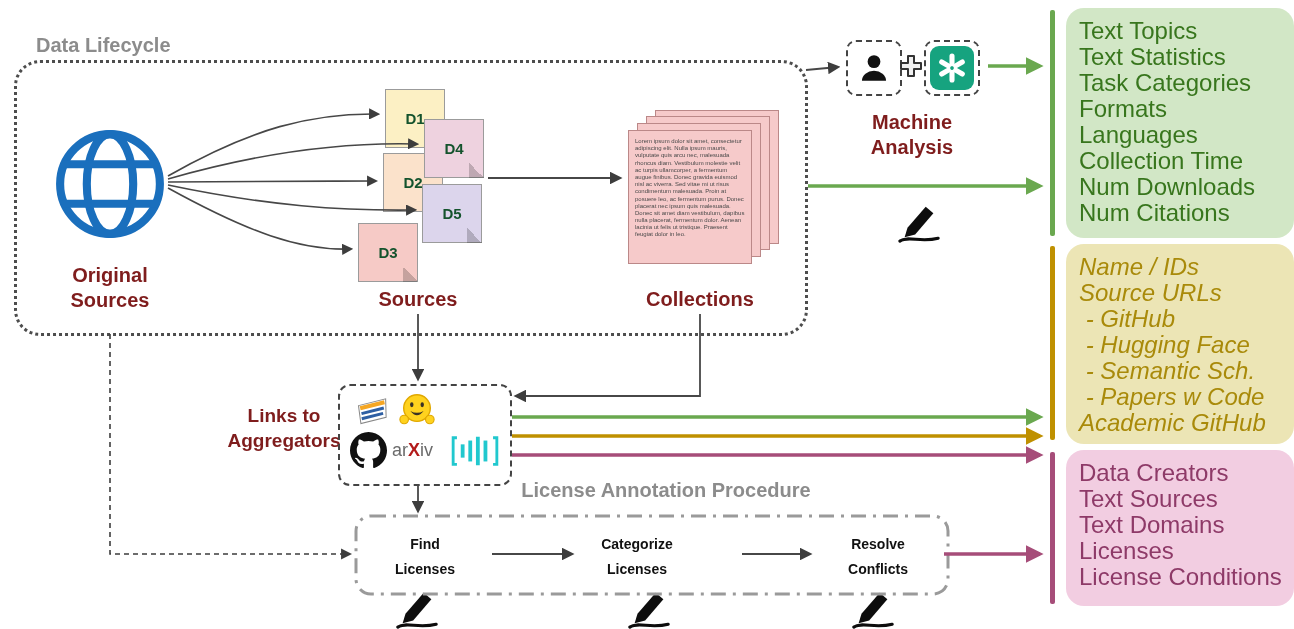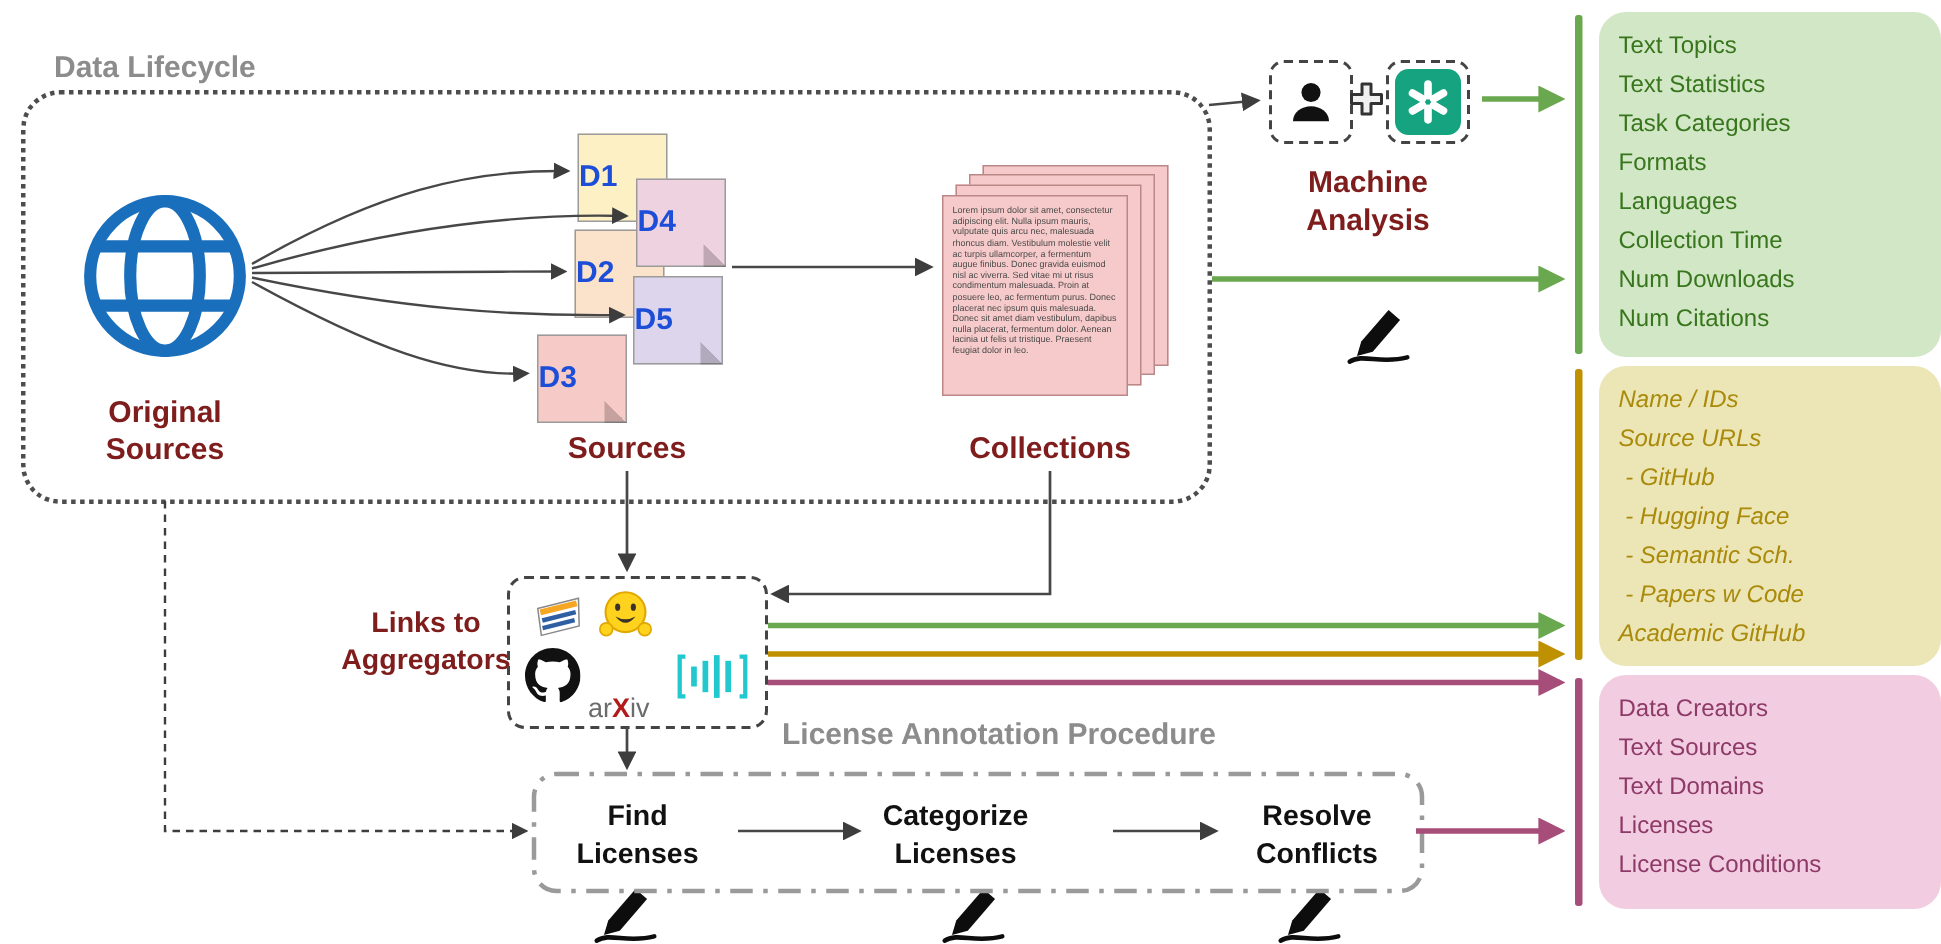--- a/index.html
+++ b/index.html
@@ -16,22 +16,22 @@
   .node-label{position:absolute;font-weight:700;font-size:20px;line-height:25px;
               text-align:center;white-space:pre-line;color:#7f1d1d;}
   #lbl-original{left:38px;top:263px;width:144px;}
   #lbl-datasets{left:348px;top:287px;width:140px;}
   #lbl-collections{left:630px;top:287px;width:140px;}
   #lbl-machine{left:846px;top:110px;width:132px;}
   #lbl-aggregators{left:198px;top:403px;width:172px;font-size:19px;}
 
   
   .doc{position:absolute;width:58px;height:57px;border:1.6px solid #9b9b9b;
-       display:flex;align-items:center;
-       font-size:20px;font-weight:600;color:#1d4ed8;}
+       display:flex;align-items:center;justify-content:center;
+       font-size:15px;font-weight:600;color:#14532d;}
   .doc::after{content:"";position:absolute;right:-1px;bottom:-1px;width:15px;height:15px;
        background:linear-gradient(45deg, rgba(0,0,0,0.20) 50%, transparent 50%);}
   .d1{left:385px;top:89px;background:var(--doc-d1,#fcf0c4);}
   .d2{left:383px;top:153px;background:var(--doc-d2,#fbe2cb);}
   .d3{left:358px;top:223px;background:var(--doc-d3,#f6cac6);}
   .d4{left:424px;top:119px;background:var(--doc-d4,#eed2df);}
   .d5{left:422px;top:184px;background:var(--doc-d5,#dcd5ec);}
 
   
   .page{position:absolute;width:122px;height:132px;background:var(--collection-page,#f6caca);
@@ -47,46 +47,46 @@
   #plus{position:absolute;left:898px;top:53px;width:26px;height:26px;}
   .openai-chip{width:44px;height:44px;border-radius:9px;background:var(--openai-green,#16a37f);
                display:flex;align-items:center;justify-content:center;}
 
   
   #agg-box{left:338px;top:384px;width:170px;height:98px;border-radius:12px;display:block;}
   .agg-icon{position:absolute;}
   #ss-icon{left:14px;top:4px;width:40px;height:40px;}
   #hf-icon{left:58px;top:5px;width:38px;height:38px;}
   #gh-icon{left:10px;top:46px;width:37px;height:37px;}
-  #arxiv{left:52px;top:54px;font-size:18px;font-weight:500;color:#6b6b6b;margin-top:22px;}
+  #arxiv{left:52px;top:54px;font-size:18px;font-weight:500;color:#6b6b6b;}
   #arxiv .x{color:var(--arxiv-red,#b31b1b);font-weight:700;}
   #pwc-icon{left:108px;top:46px;width:54px;height:38px;}
 
   
-  .step{position:absolute;top:532px;font-weight:700;font-size:19px;line-height:25px;
+  .step{position:absolute;top:532px;font-weight:700;font-size:14px;line-height:25px;
         text-align:center;white-space:pre-line;color:#111;}
   #step-find{left:365px;width:120px;}
   #step-cat{left:562px;width:150px;}
   #step-res{left:818px;width:120px;}
 
   
   .pen{position:absolute;width:46px;height:46px;}
   #pen-machine{left:896px;top:198px;}
   #pen-find{left:394px;top:584px;}
   #pen-cat{left:626px;top:584px;}
   #pen-res{left:850px;top:584px;}
 
   
   .bar{position:absolute;left:1050px;width:5px;border-radius:2px;}
   #bar-green{top:10px;height:226px;background:var(--accent-green,#6aa84f);}
   #bar-gold{top:246px;height:194px;background:var(--accent-gold,#bf9000);}
   #bar-pink{top:452px;height:152px;background:var(--accent-magenta,#a64d79);}
   .panel{position:absolute;left:1066px;width:228px;border-radius:18px;
          padding:10px 0 10px 13px;box-sizing:border-box;overflow:hidden;}
-  .panel-item{display:block;font-size:16px;line-height:26px;white-space:pre-wrap;}
+  .panel-item{display:block;font-size:24px;line-height:26px;white-space:pre-wrap;}
   #panel-green{top:8px;height:230px;background:var(--panel-green-bg,#d2e7c6);color:var(--panel-green-text,#38761d);}
   #panel-gold{top:244px;height:200px;background:var(--panel-gold-bg,#ece5b5);color:var(--panel-gold-text,#a98a0a);font-style:italic;}
   #panel-pink{top:450px;height:156px;background:var(--panel-pink-bg,#f2cde1);color:var(--panel-pink-text,#8e3a68);}
 
   .overlay{position:absolute;left:0;top:0;pointer-events:none;}
   .globe{position:absolute;left:52px;top:126px;width:116px;height:116px;}
 </style>
 </head>
 <body>
 

